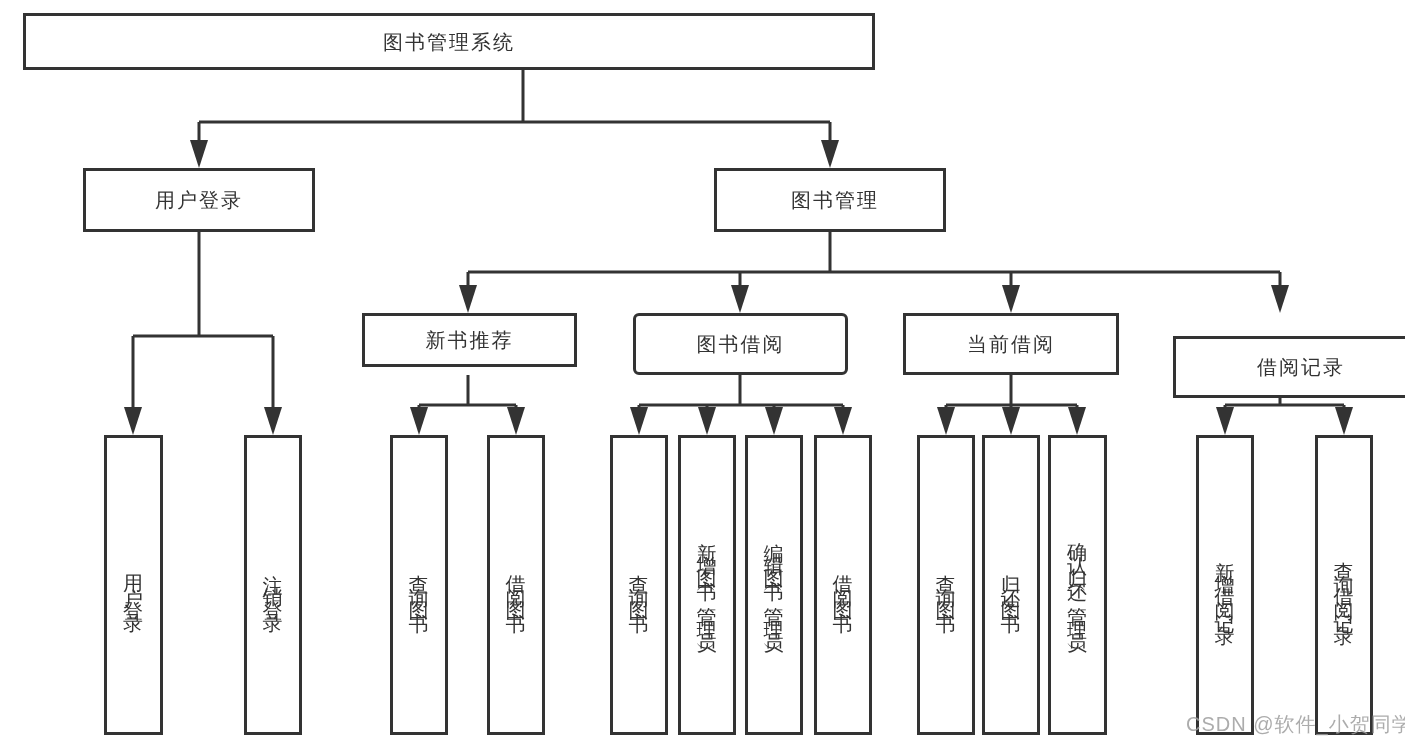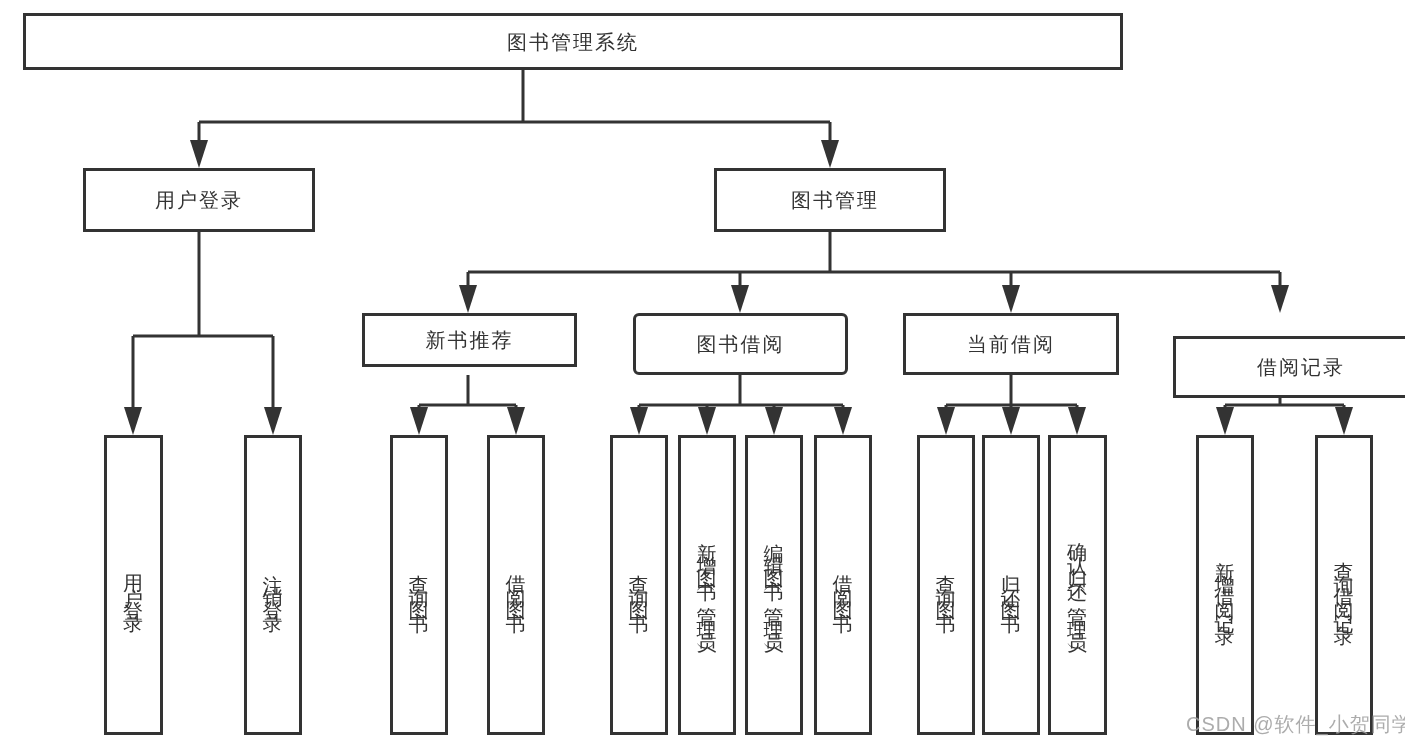--- a/index.html
+++ b/index.html
@@ -96,21 +96,21 @@
       <polygon points="1068,407 1086,407 1077,435"></polygon>
     </g>
 
     <g>
       <path d="M1280 375 L1280 405 M1225 405 L1344 405 M1225 405 L1225 411 M1344 405 L1344 411"></path>
       <polygon points="1216,407 1234,407 1225,435"></polygon>
       <polygon points="1335,407 1353,407 1344,435"></polygon>
     </g>
   </svg>
 
-  <div class="node" style="left:23px; top:13px; width:1100px; height:57px;">
+  <div class="node" style="left:23px; top:13px; width:852px; height:57px;">
     <span class="lbl">图书管理系统</span>
   </div>
 
   <div class="node" style="left:83px; top:168px; width:232px; height:64px;">
     <span class="lbl">用户登录</span>
   </div>
   <div class="node" style="left:714px; top:168px; width:232px; height:64px;padding-left:10px;">
     <span class="lbl">图书管理</span>
   </div>
 

